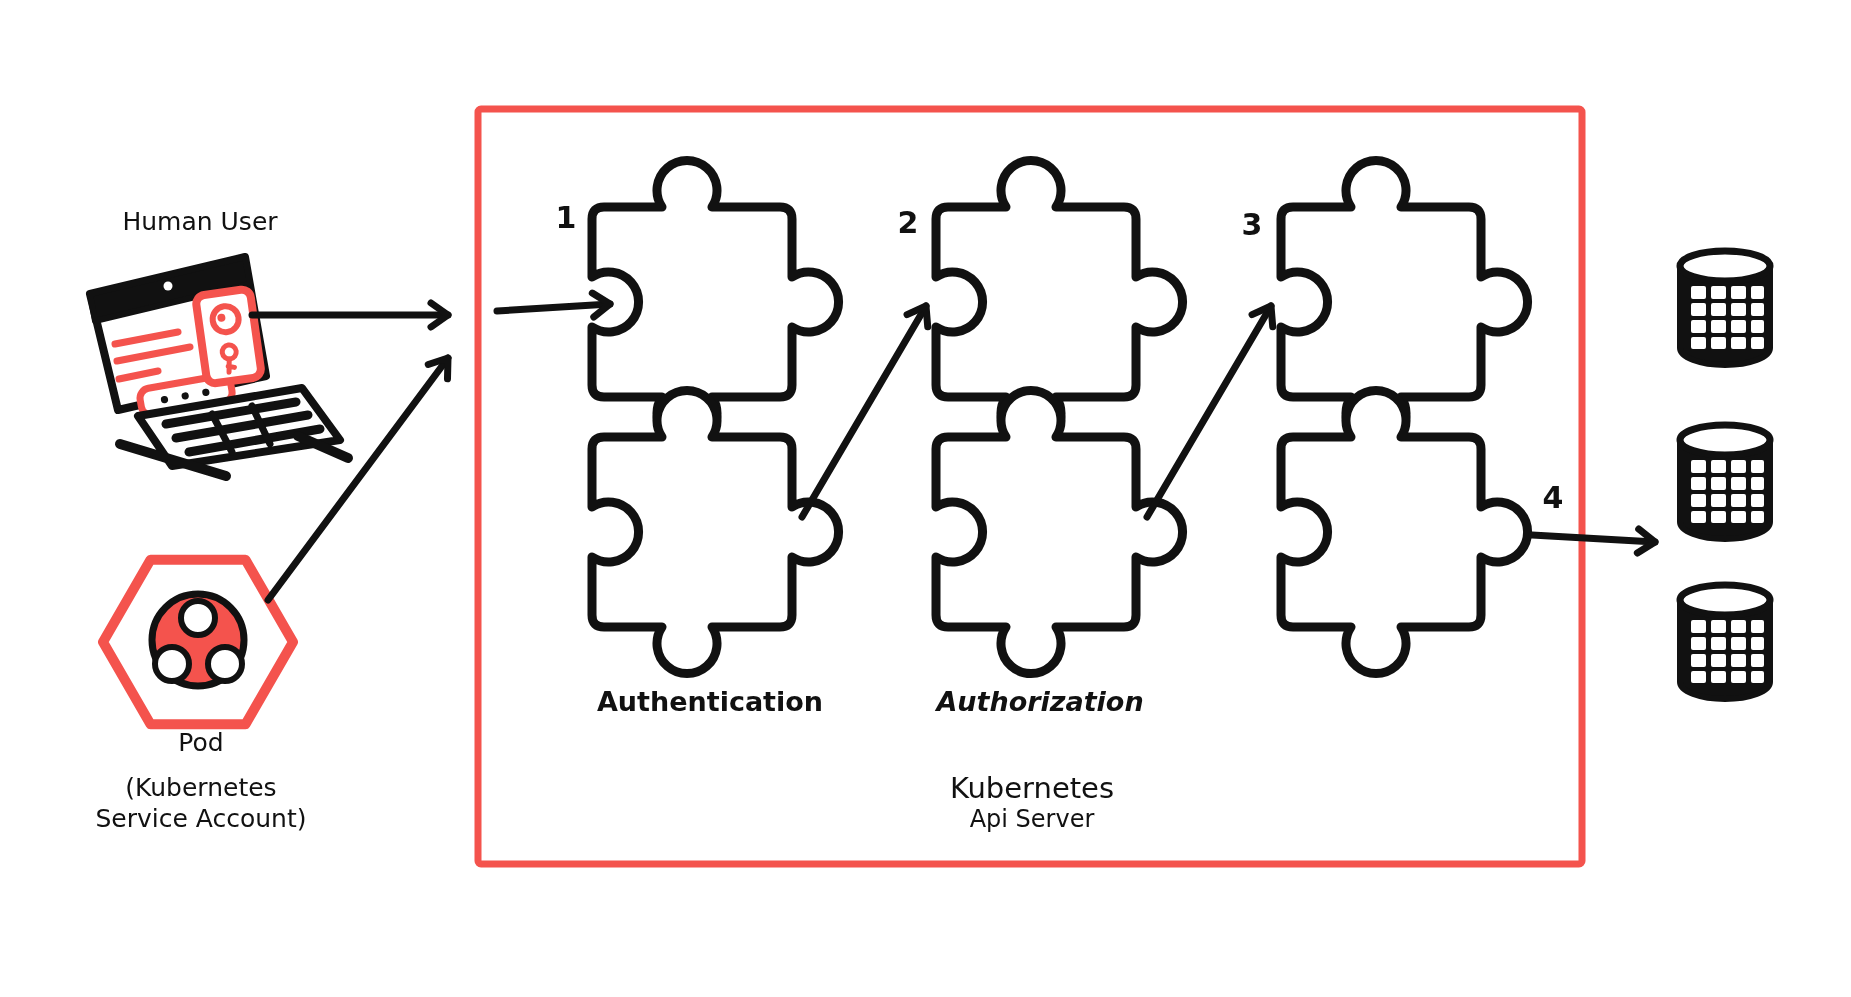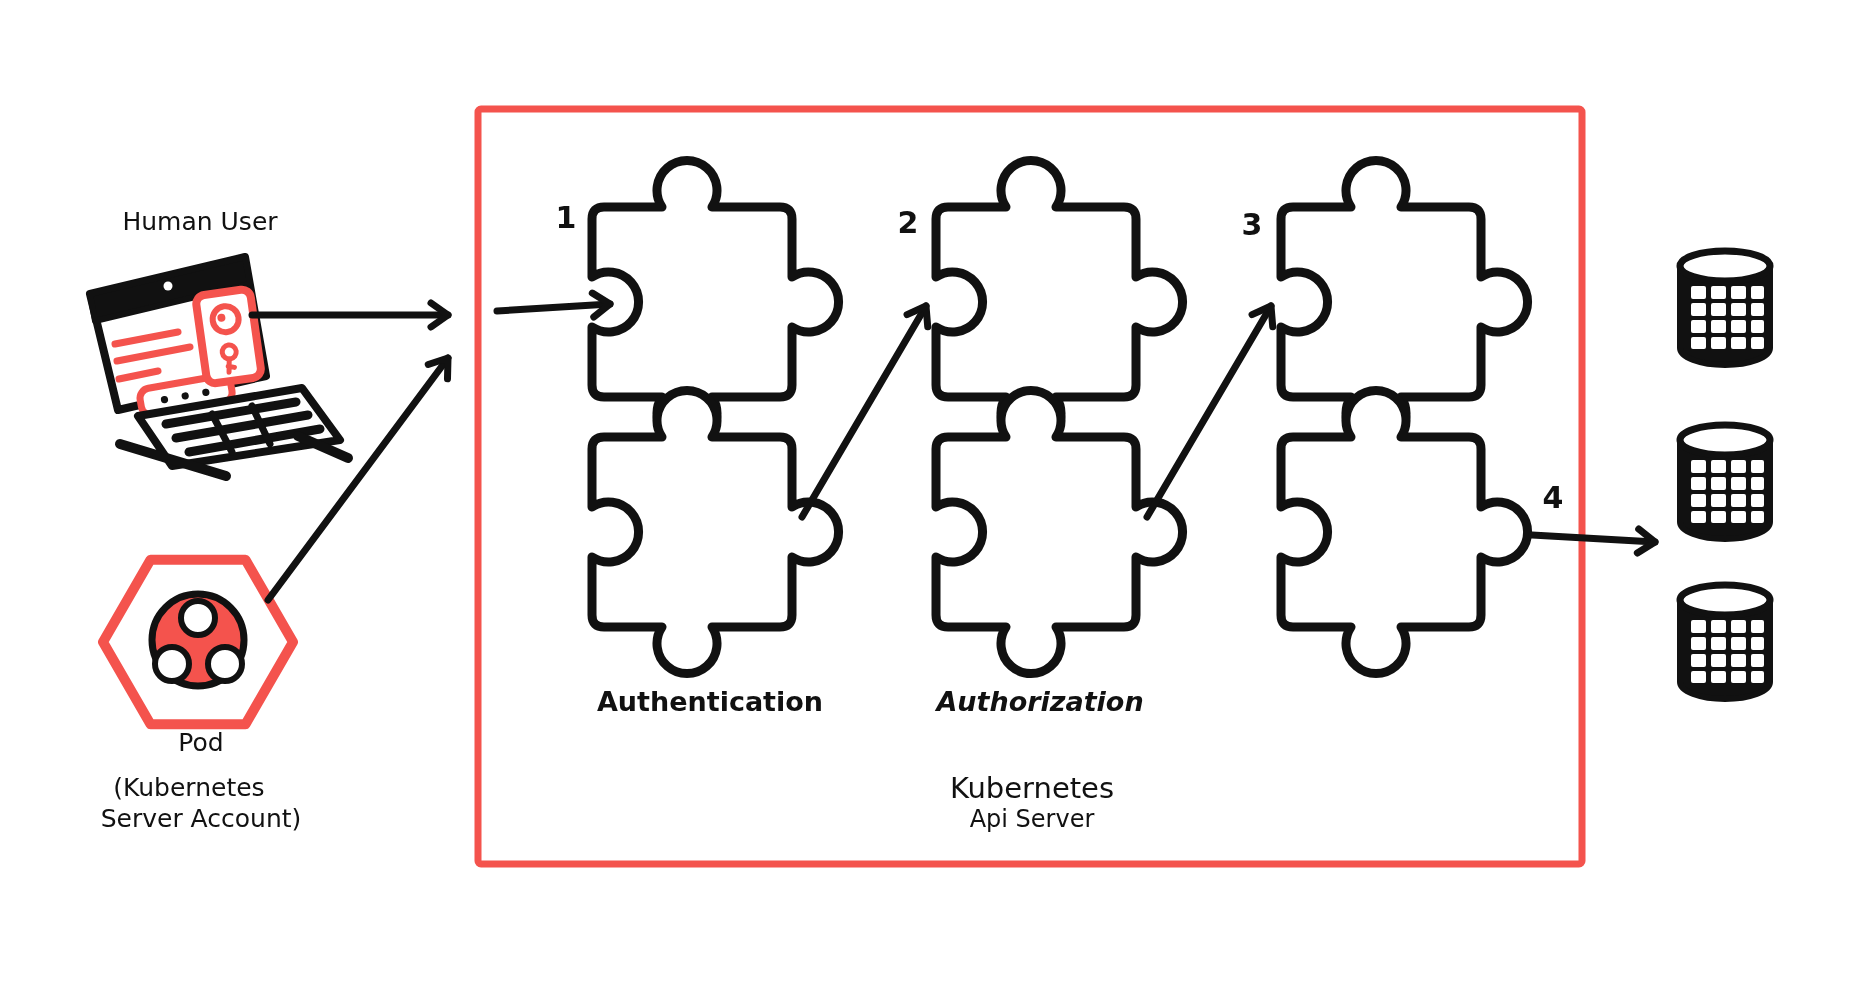--- a/index.html
+++ b/index.html
@@ -130,22 +130,22 @@
     </g>
 
     <use href="#database-cyl" x="1678" y="250"></use>
     <use href="#database-cyl" x="1678" y="424"></use>
     <use href="#database-cyl" x="1678" y="584"></use>
   </svg>
 
   <div class="label lbl-regular" style="left:200px;top:207px;">Human User</div>
 
   <div class="label lbl-regular" style="left:201px;top:728px;">Pod</div>
-  <div class="label lbl-regular" style="left:189px;top:773px;">(Kubernetes</div>
-  <div class="label lbl-regular" style="left:201px;top:804px;">Server Account)</div>
+  <div class="label lbl-regular" style="left:201px;top:773px;">(Kubernetes</div>
+  <div class="label lbl-regular" style="left:201px;top:804px;">Service Account)</div>
 
   <div class="label lbl-step" style="left:566px;top:200px;">1</div>
   <div class="label lbl-step" style="left:908px;top:205px;">2</div>
   <div class="label lbl-step" style="left:1252px;top:207px;">3</div>
   <div class="label lbl-step" style="left:1553px;top:480px;">4</div>
 
   <div class="label lbl-bold" style="left:695px;top:686px;margin-left:15px;">Authentication</div>
   <div class="label lbl-bold" style="left:1040px;top:686px;font-style:italic;">Authorization</div>
 
   <div class="label lbl-title" style="left:1032px;top:771px;">Kubernetes</div>

